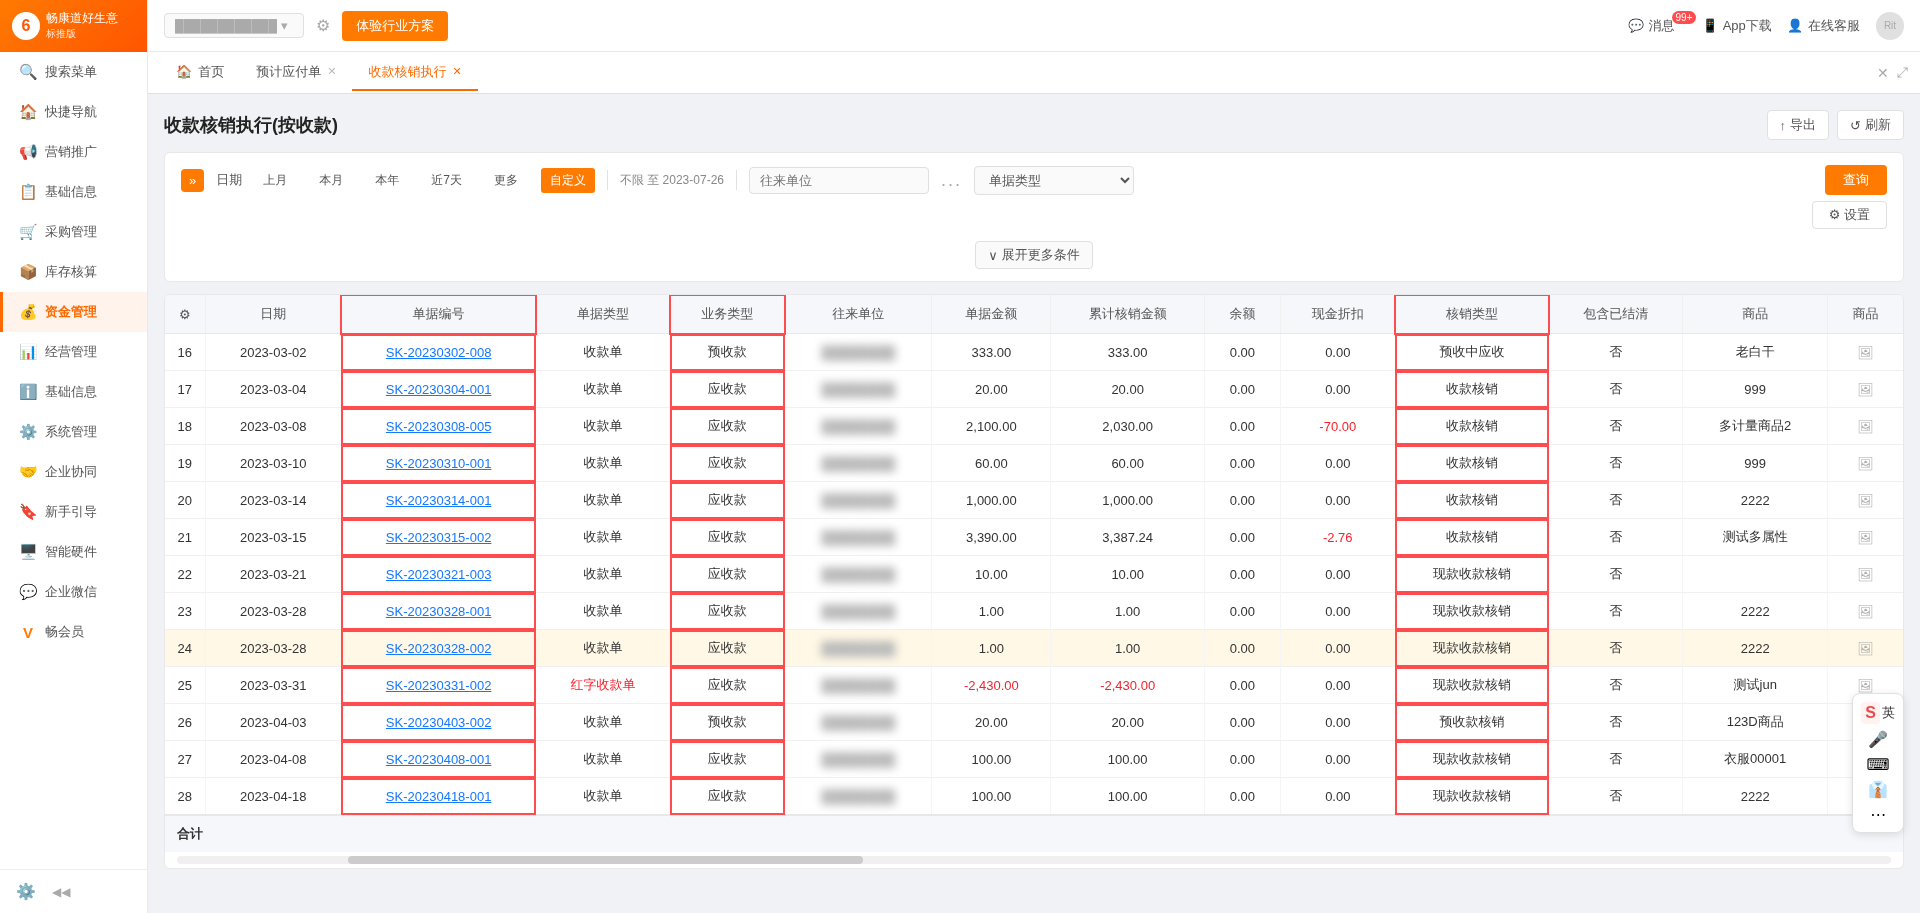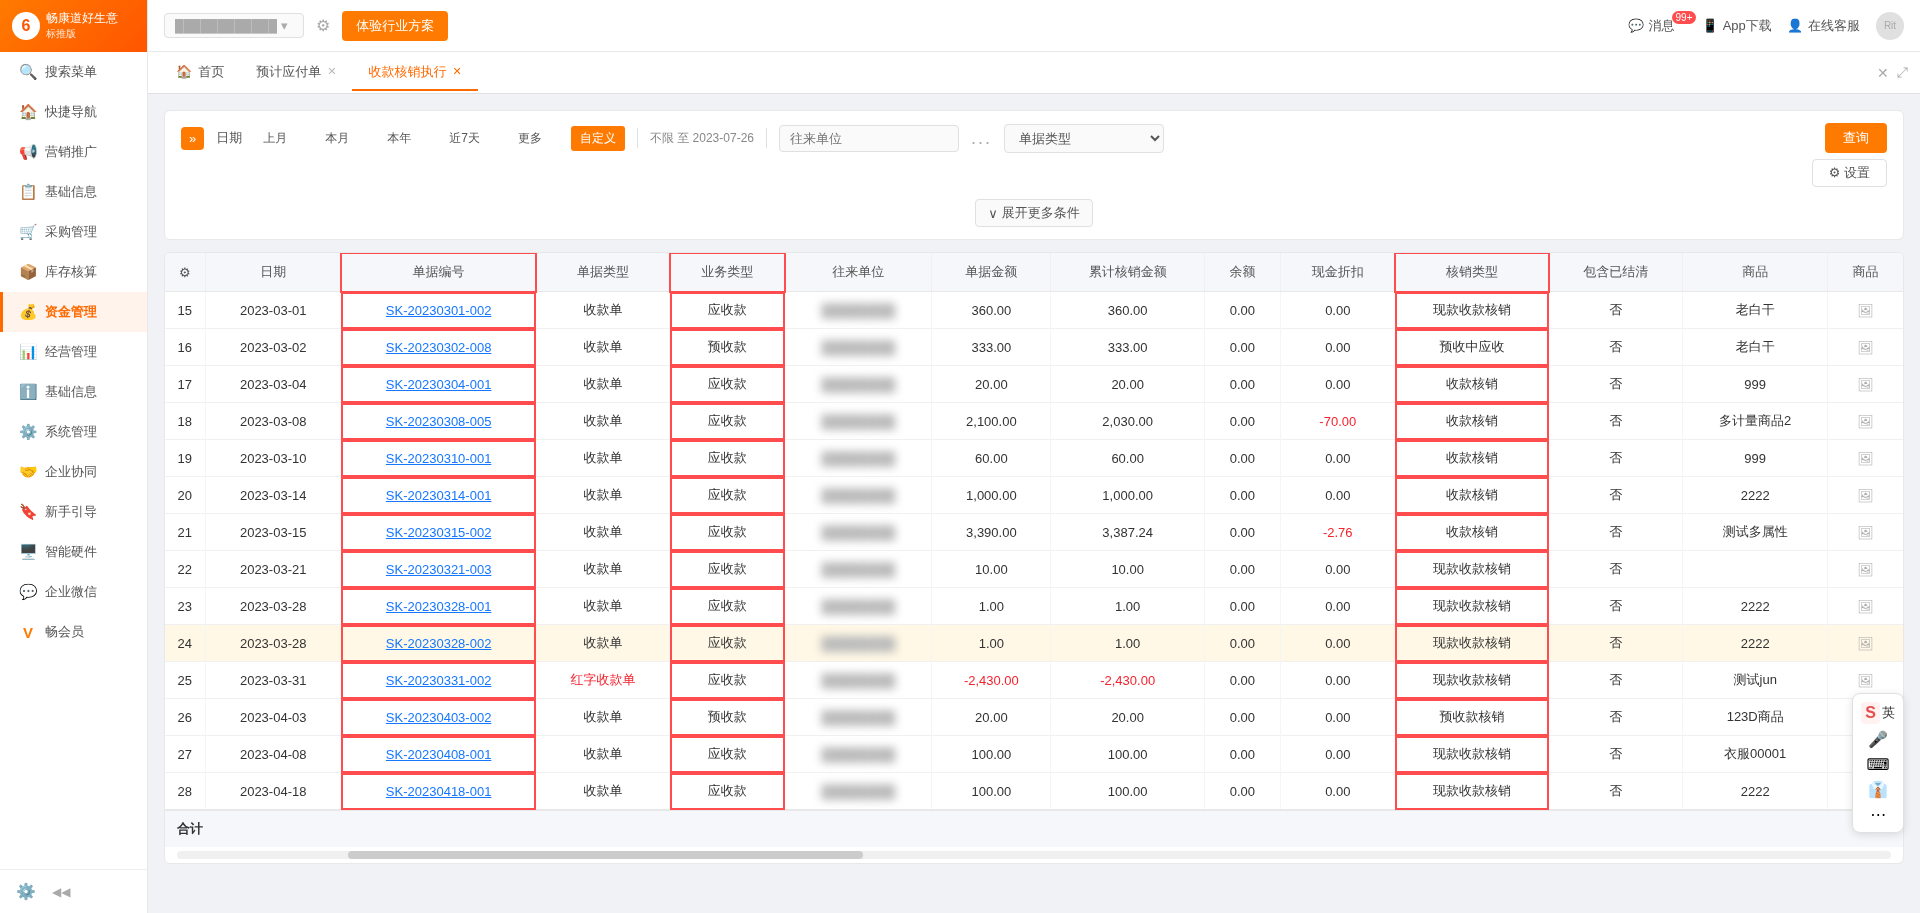--- a/index.html
+++ b/index.html
@@ -173,21 +173,21 @@
       background: #ff7a00;
       color: #fff;
       border: none;
       border-radius: 4px;
       padding: 4px 8px;
       cursor: pointer;
       font-size: 13px;
       display: flex; align-items: center; gap: 2px;
     }
     .filter-label { color: #555; font-size: 13px; }
-    .filter-date-pills { display: flex; gap: 20px; align-items: flex-start; }
+    .filter-date-pills { display: flex; gap: 14px; align-items: flex-start; }
     .date-pill {
       padding: 3px 8px;
       border-radius: 3px;
       cursor: pointer;
       font-size: 12px;
       color: #555;
       border: 1px solid transparent;
     }
     .date-pill.custom {
       background: #ff7a00;
@@ -453,20 +453,33 @@
     </div>
     <div class="tabbar-spacer"></div>
     <div class="tabbar-actions">
       <button class="tabbar-action-btn">✕</button>
       <button class="tabbar-action-btn">⤢</button>
     </div>
   </div>
 
   <div class="page-content">
 
+    <div class="page-header">
+      <h1 class="page-title">收款核销执行(按收款)</h1>
+      <div class="page-actions">
+        <button class="page-action-btn">
+          <span>↑</span>
+          <span>导出</span>
+        </button>
+        <button class="page-action-btn">
+          <span>↺</span>
+          <span>刷新</span>
+        </button>
+      </div>
+    </div>
 
     <div class="filter-panel">
       <div class="filter-row">
         <button class="filter-expand-btn">
           <span>»</span>
         </button>
         <span class="filter-label">日期</span>
         <div class="filter-date-pills">
           <span class="date-pill">上月</span>
           <span class="date-pill">本月</span>
@@ -518,36 +531,20 @@
             <th>累计核销金额</th>
             <th>余额</th>
             <th>现金折扣</th>
             <th style="outline:2px solid #ff4d4f;outline-offset:-1px;">核销类型</th>
             <th>包含已结清</th>
             <th>商品</th>
             <th>商品</th>
           </tr>
         </thead>
         <tbody id="table-body">
-        <tr>
-              <td>15</td>
-              <td>2023-03-01</td>
-              <td class="td-link" style="outline:2px solid #ff4d4f;outline-offset:-2px;">SK-20230301-002</td>
-              <td>收款单</td>
-              <td style="outline:2px solid #ff4d4f;outline-offset:-2px;">应收款</td>
-              <td class="td-blur">████████</td>
-              <td>360.00</td>
-              <td>360.00</td>
-              <td>0.00</td>
-              <td>0.00</td>
-              <td style="outline:2px solid #ff4d4f;outline-offset:-2px;">现款收款核销</td>
-              <td>否</td>
-              <td>老白干</td>
-              <td class="td-gray">🖼</td>
-            </tr>
             <tr>
               <td>16</td>
               <td>2023-03-02</td>
               <td class="td-link" style="outline:2px solid #ff4d4f;outline-offset:-2px;">SK-20230302-008</td>
               <td>收款单</td>
               <td style="outline:2px solid #ff4d4f;outline-offset:-2px;">预收款</td>
               <td class="td-blur">████████</td>
               <td>333.00</td>
               <td>333.00</td>
               <td>0.00</td>

